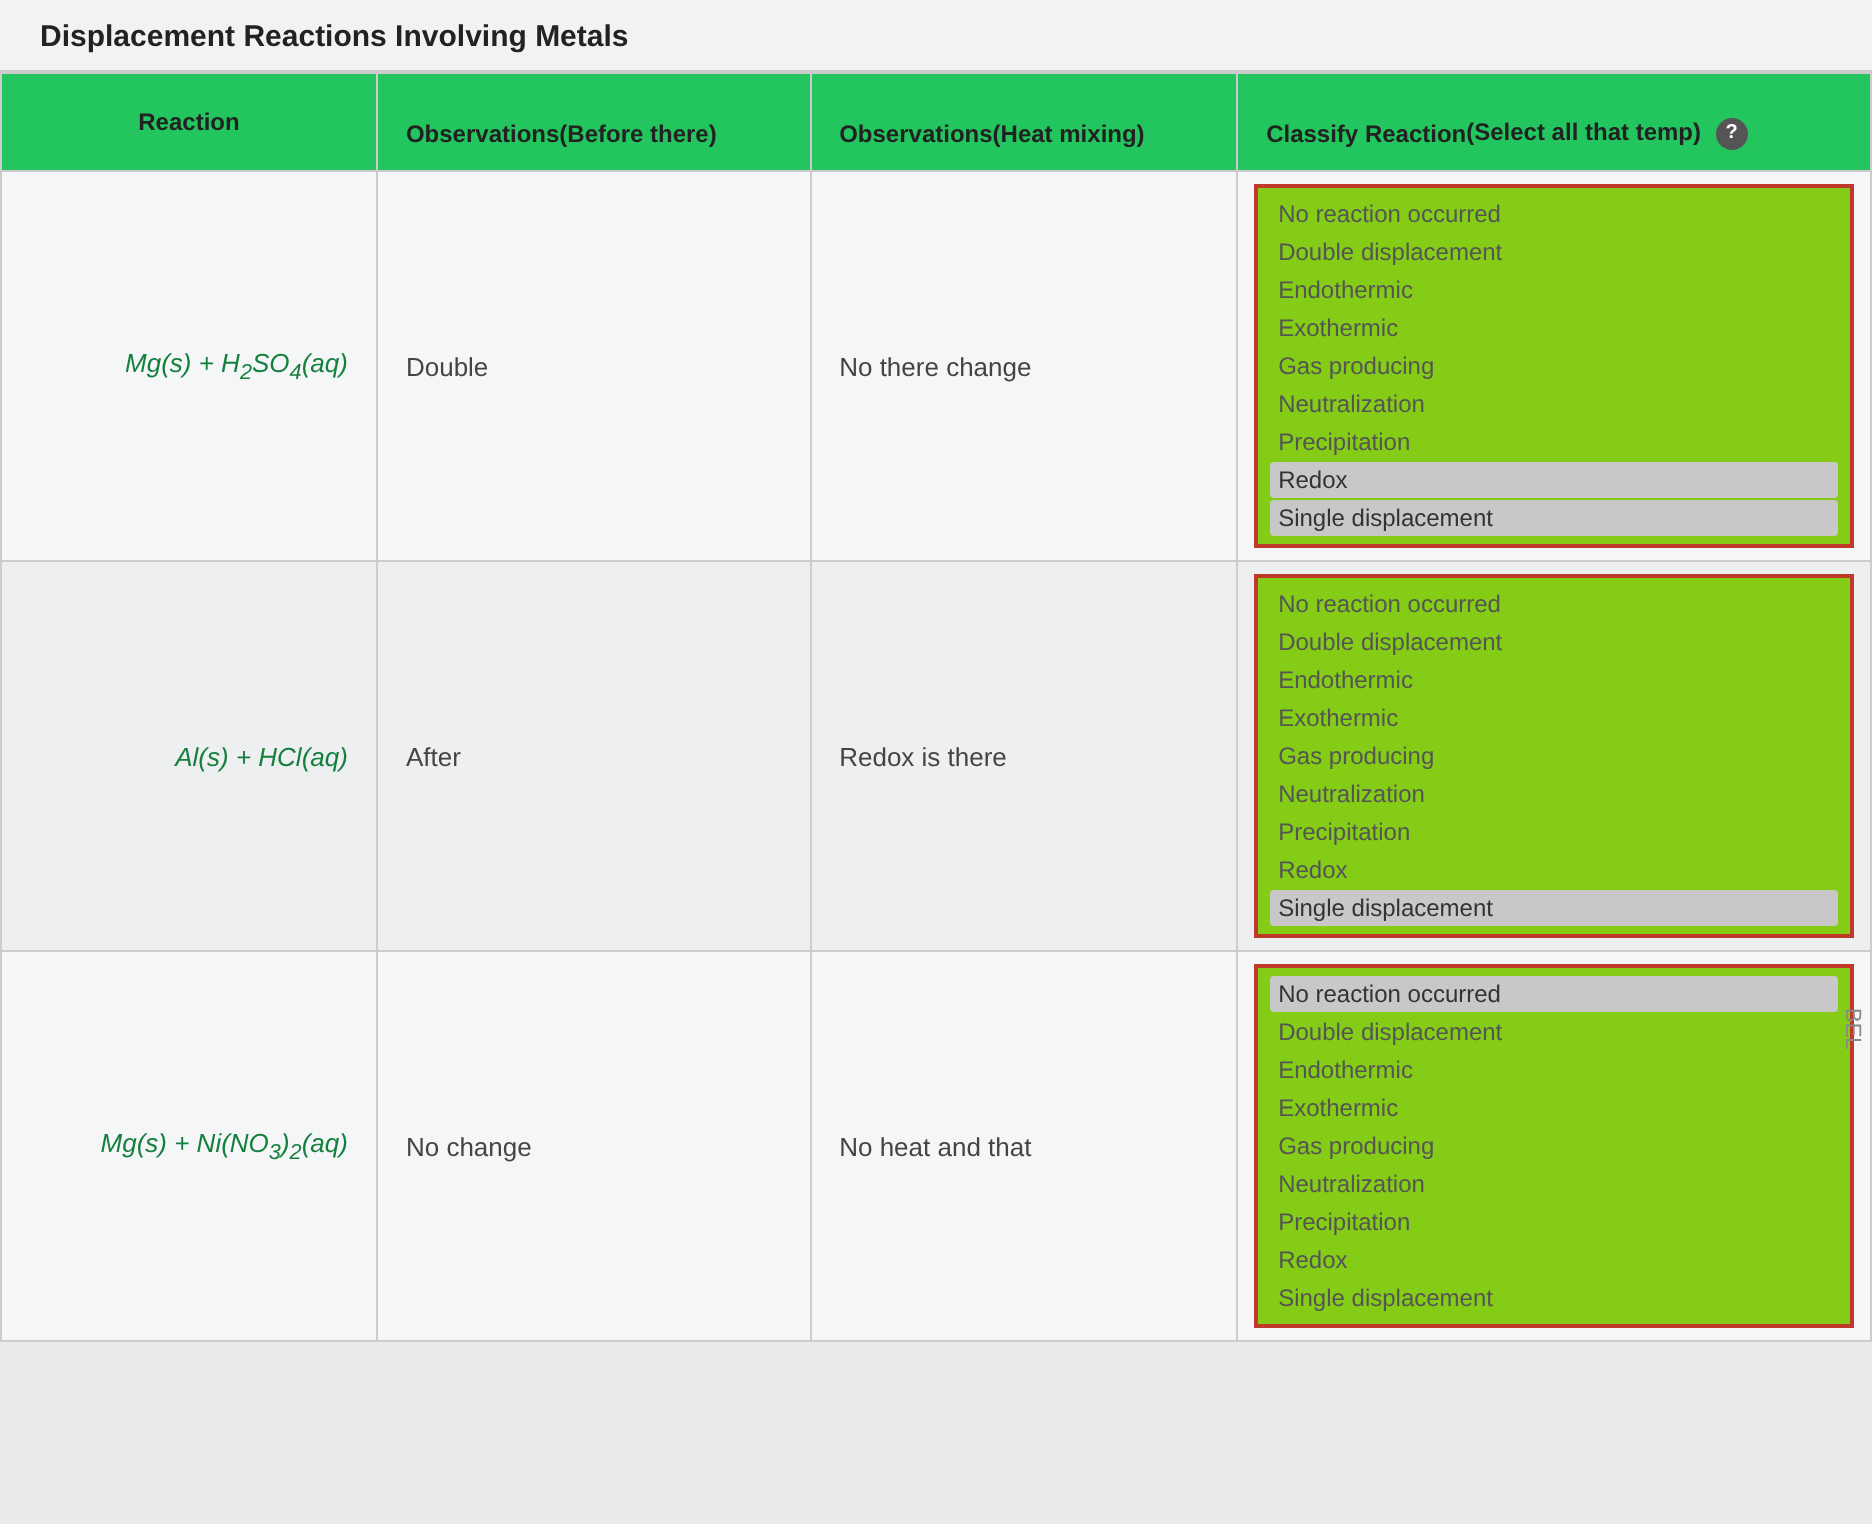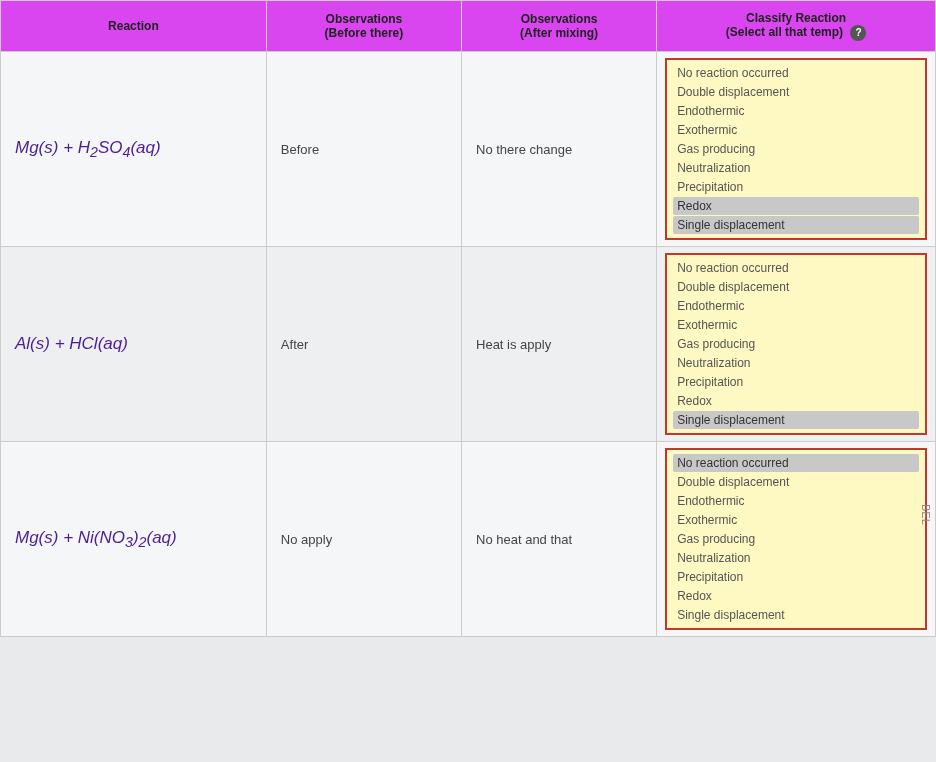--- a/index.html
+++ b/index.html
@@ -32,21 +32,21 @@
       padding: 10px 20px 8px 20px;
       background: #f0f2f4;
       border-bottom: 1px solid #ccc;
     }
     table {
       width: 100%;
       border-collapse: collapse;
       background: #f5f6f7;
     }
     thead tr {
-      background: #d946ef;
+      background: #22c55e;
     }
     thead th {
       font-size: 12px;
       font-weight: bold;
       color: #222;
       padding: 10px 14px;
       text-align: center;
       border: 1px solid #ccc;
       vertical-align: middle;
     }
@@ -61,38 +61,38 @@
       border: 1px solid #ccc;
       vertical-align: middle;
       color: #333;
       font-size: 13px;
       background: #f5f6f7;
     }
     tbody tr:nth-child(even) td {
       background: #eeeff1;
     }
     .reaction-cell {
-      text-align: left;
+      text-align: right;
       font-style: italic;
-      font-size: 17px;
-      color: #4c1d95;
+      font-size: 13px;
+      color: #15803d;
       min-width: 160px;
     }
     .obs-cell {
       text-align: left;
       min-width: 140px;
       color: #444;
     }
     .classify-cell {
       min-width: 200px;
       padding: 6px 8px;
     }
     .classify-box {
       border: 2px solid #c0392b;
-      background: #fef9c3;
+      background: #84cc16;
       padding: 4px 6px;
       display: flex;
       flex-direction: column;
       gap: 1px;
     }
     .classify-option {
       font-size: 12px;
       color: #555;
       padding: 2px 4px;
       cursor: pointer;
@@ -114,107 +114,109 @@
       text-align: center;
       line-height: 16px;
       margin-left: 4px;
       font-style: normal;
       font-weight: bold;
       cursor: pointer;
       vertical-align: middle;
     }
     .col-header-inner {
       display: flex;
-      flex-direction: column;
+      flex-direction: row;
       align-items: center;
+      margin-top: 12px;
     }
     .label-bel {
       position: absolute;
       right: 0;
       top: 500px;
       font-size: 11px;
       color: #888;
       writing-mode: vertical-rl;
       padding: 4px;
     }
   </style>
 </head>
 <body>
 
 <div class="page-container">
   <div class="table-wrapper">
+    <div class="page-title">Displacement Reactions Involving Metals</div>
     <table>
       <thead>
         <tr>
           <th>
             <span>Reaction</span>
           </th>
           <th>
             <div class="col-header-inner">
               <span>Observations</span>
               <span>(Before there)</span>
             </div>
           </th>
           <th>
             <div class="col-header-inner">
               <span>Observations</span>
-              <span>(After mixing)</span>
+              <span>(Heat mixing)</span>
             </div>
           </th>
           <th>
             <div class="col-header-inner">
               <span>Classify Reaction</span>
               <span>
                 <span>(Select all that temp)</span>
                 <span class="help-icon">?</span>
               </span>
             </div>
           </th>
         </tr>
       </thead>
       <tbody id="table-body">
       <tr>
             <td class="reaction-cell">Mg(<i>s</i>) + H<sub>2</sub>SO<sub>4</sub>(<i>aq</i>)</td>
-            <td class="obs-cell">Before</td>
+            <td class="obs-cell">Double</td>
             <td class="obs-cell">No there change</td>
             <td class="classify-cell">
               <div class="classify-box">
                 <div class="classify-option">No reaction occurred</div>
                 <div class="classify-option">Double displacement</div>
                 <div class="classify-option">Endothermic</div>
                 <div class="classify-option">Exothermic</div>
                 <div class="classify-option">Gas producing</div>
                 <div class="classify-option">Neutralization</div>
                 <div class="classify-option">Precipitation</div>
                 <div class="classify-option selected">Redox</div>
                 <div class="classify-option selected">Single displacement</div>
               </div>
             </td>
           </tr>
           <tr>
             <td class="reaction-cell">Al(<i>s</i>) + HCl(<i>aq</i>)</td>
             <td class="obs-cell">After</td>
-            <td class="obs-cell">Heat is apply</td>
+            <td class="obs-cell">Redox is there</td>
             <td class="classify-cell">
               <div class="classify-box">
                 <div class="classify-option">No reaction occurred</div>
                 <div class="classify-option">Double displacement</div>
                 <div class="classify-option">Endothermic</div>
                 <div class="classify-option">Exothermic</div>
                 <div class="classify-option">Gas producing</div>
                 <div class="classify-option">Neutralization</div>
                 <div class="classify-option">Precipitation</div>
                 <div class="classify-option">Redox</div>
                 <div class="classify-option selected">Single displacement</div>
               </div>
             </td>
           </tr>
           <tr>
             <td class="reaction-cell">Mg(<i>s</i>) + Ni(NO<sub>3</sub>)<sub>2</sub>(<i>aq</i>)</td>
-            <td class="obs-cell">No apply</td>
+            <td class="obs-cell">No change</td>
             <td class="obs-cell">No heat and that</td>
             <td class="classify-cell">
               <div class="classify-box">
                 <div class="classify-option selected">No reaction occurred</div>
                 <div class="classify-option">Double displacement</div>
                 <div class="classify-option">Endothermic</div>
                 <div class="classify-option">Exothermic</div>
                 <div class="classify-option">Gas producing</div>
                 <div class="classify-option">Neutralization</div>
                 <div class="classify-option">Precipitation</div>

